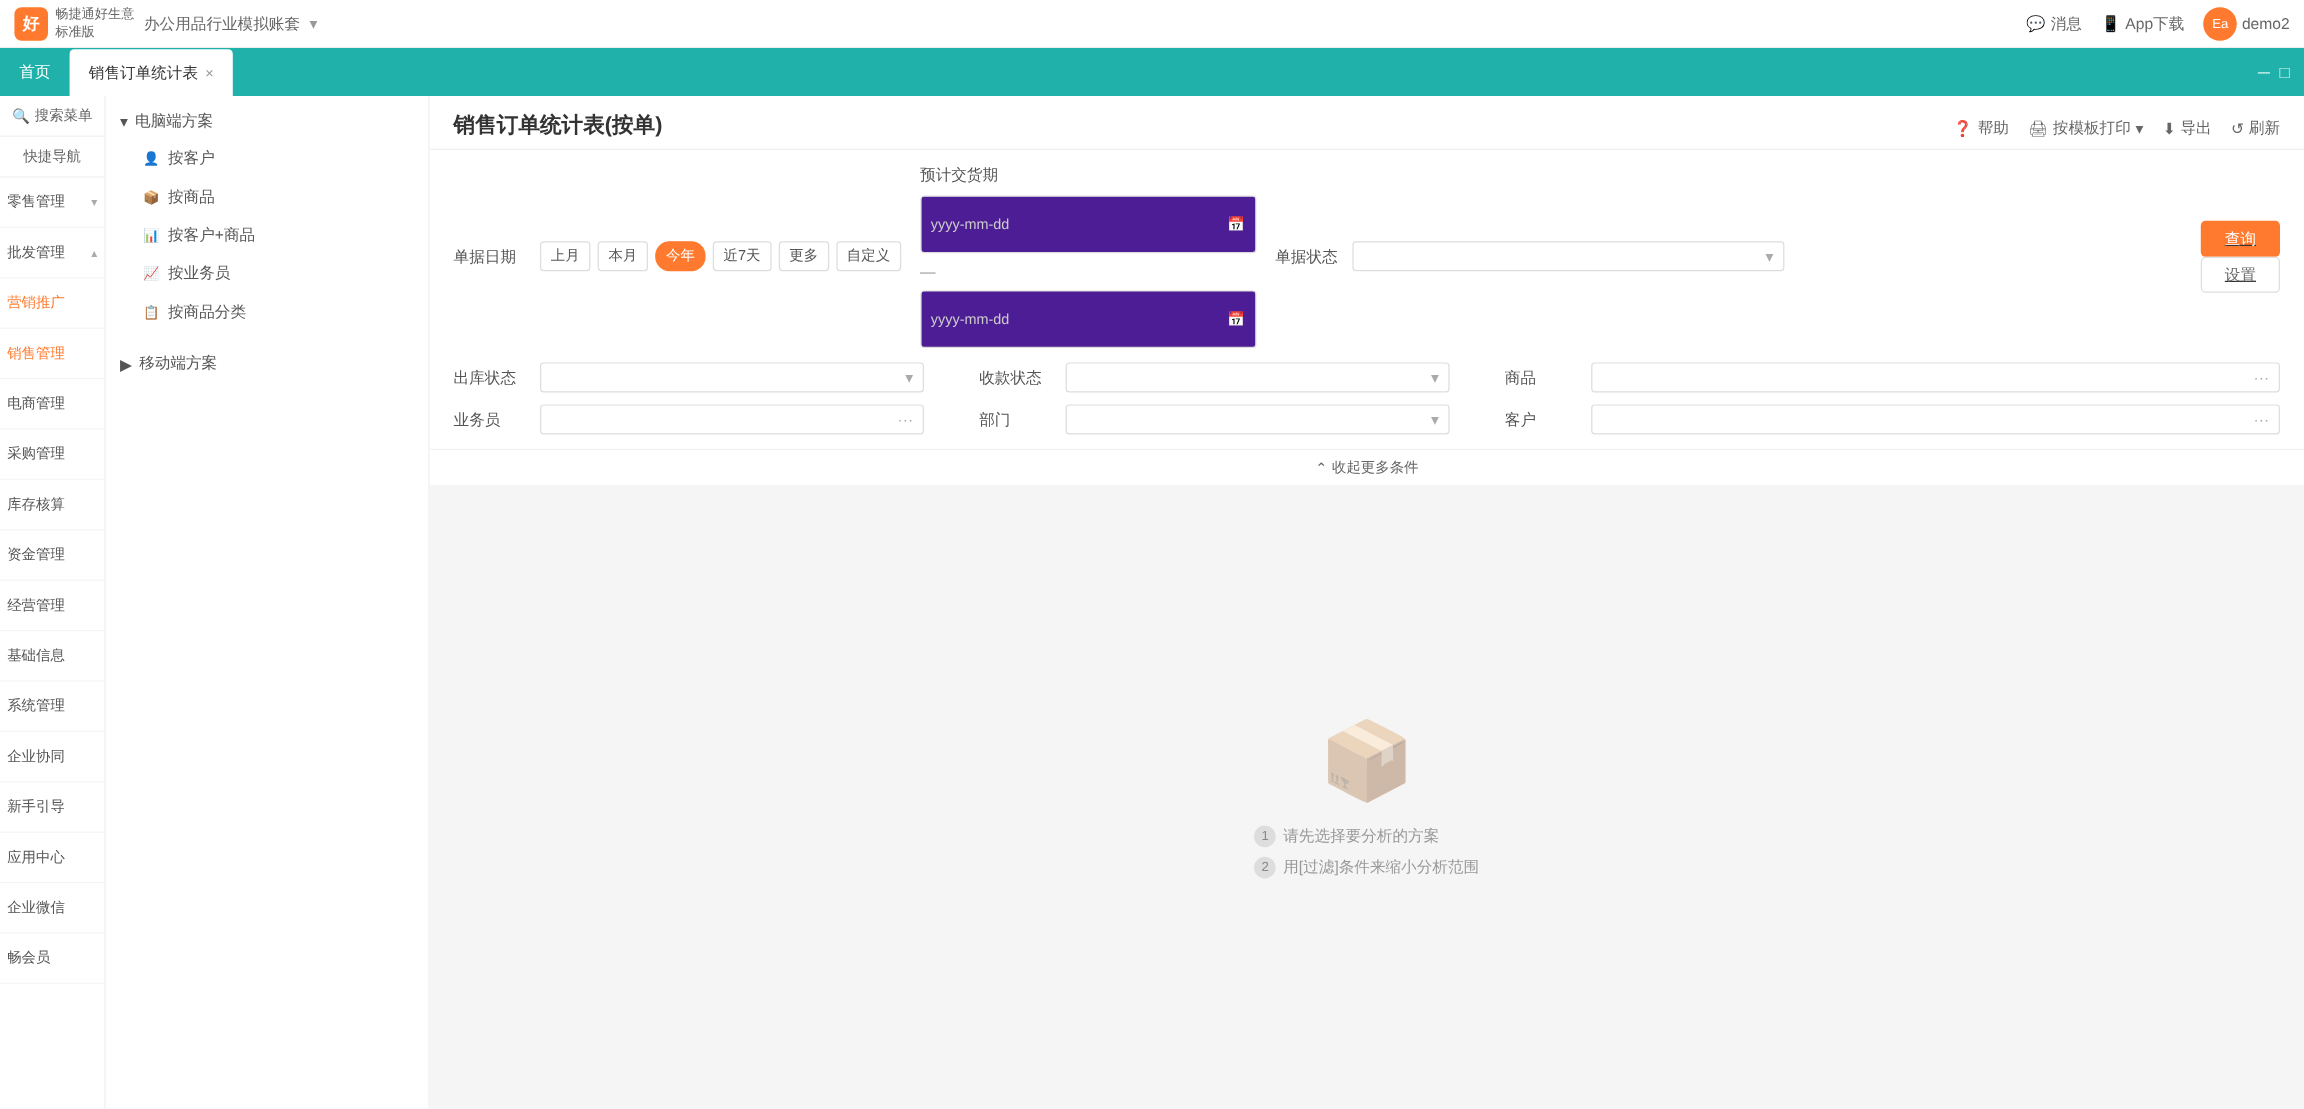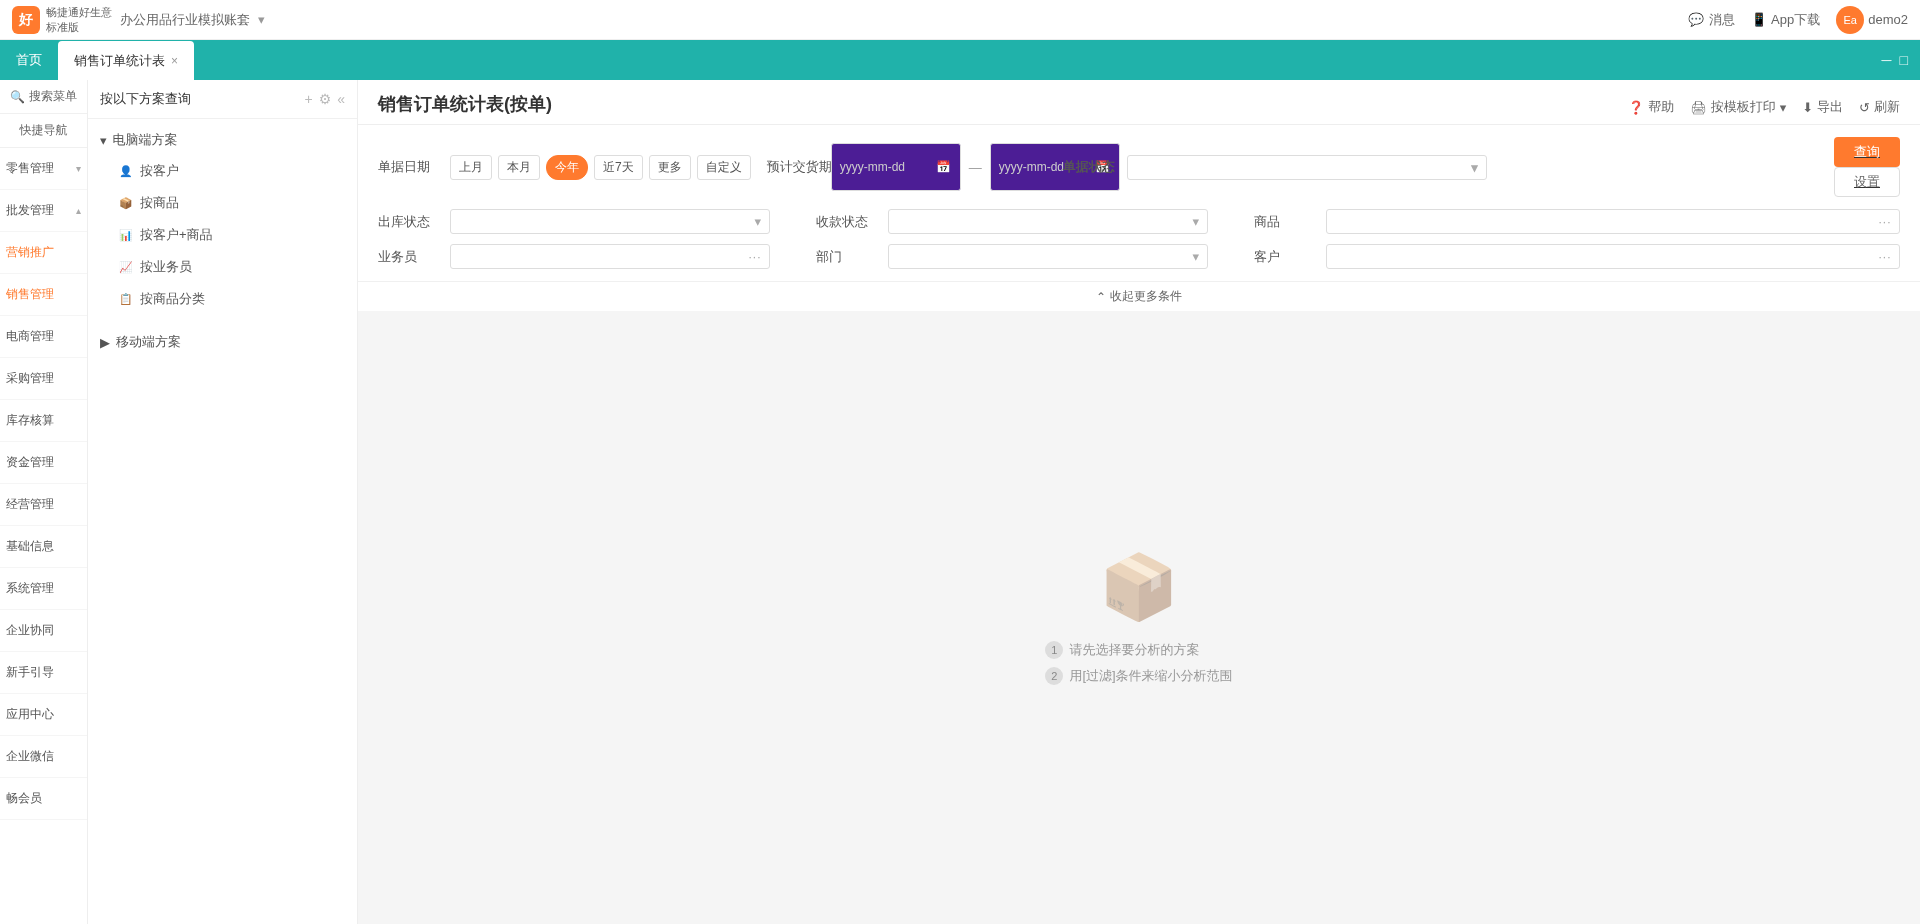--- a/index.html
+++ b/index.html
@@ -189,28 +189,20 @@
       <span>企业微信</span>
     </div>
     <div class="sidebar-nav-item">
       <span>畅会员</span>
     </div>
   </div>
 
   <div class="content">
 
     <div class="left-panel">
-      <div class="left-panel-header">
-        <span class="left-panel-title">按以下方案查询</span>
-        <div class="left-panel-actions">
-          <span class="left-panel-action">+</span>
-          <span class="left-panel-action">⚙</span>
-          <span class="left-panel-action">«</span>
-        </div>
-      </div>
       <div class="scheme-group">
         <div class="scheme-group-title">
           <span>▾</span>
           <span>电脑端方案</span>
         </div>
 
 
         <div class="scheme-item">
           <span class="scheme-icon">👤</span>
           <span>按客户</span>
@@ -274,34 +266,34 @@
               <span class="filter-label">单据日期</span>
               <div class="filter-date-group">
                 <button class="date-btn">上月</button>
                 <button class="date-btn">本月</button>
                 <button class="date-btn active">今年</button>
                 <button class="date-btn">近7天</button>
                 <button class="date-btn">更多</button>
                 <button class="date-btn">自定义</button>
               </div>
               <div style="flex: 1; max-width: 280px;">
-                <div style="display: flex; align-items: center; gap: 8px;">
+                <div style="display: flex; gap: 8px; flex-direction: column;">
                   <span class="filter-label" style="white-space:nowrap;">预计交货期</span>
                   <div class="date-input-box">
                     <span style="color:#ccc; font-size:12px;">yyyy-mm-dd</span>
                     <span style="color:#ccc; margin-left: auto;">📅</span>
                   </div>
                   <span class="date-sep">—</span>
                   <div class="date-input-box">
                     <span style="color:#ccc; font-size:12px;">yyyy-mm-dd</span>
                     <span style="color:#ccc; margin-left: auto;">📅</span>
                   </div>
                 </div>
               </div>
-              <div style="flex: 1; max-width: 340px; font-weight: bold;">
+              <div style="flex: 1; max-width: 340px;">
                 <div style="display: flex; align-items: center; gap: 8px;">
                   <span class="filter-label">单据状态</span>
                   <div class="filter-select filter-select-wide">
                     <span class="filter-select-arrow">▾</span>
                   </div>
                 </div>
               </div>
 
               <div class="filter-action-btns">
                 <button class="search-btn">查询</button>

